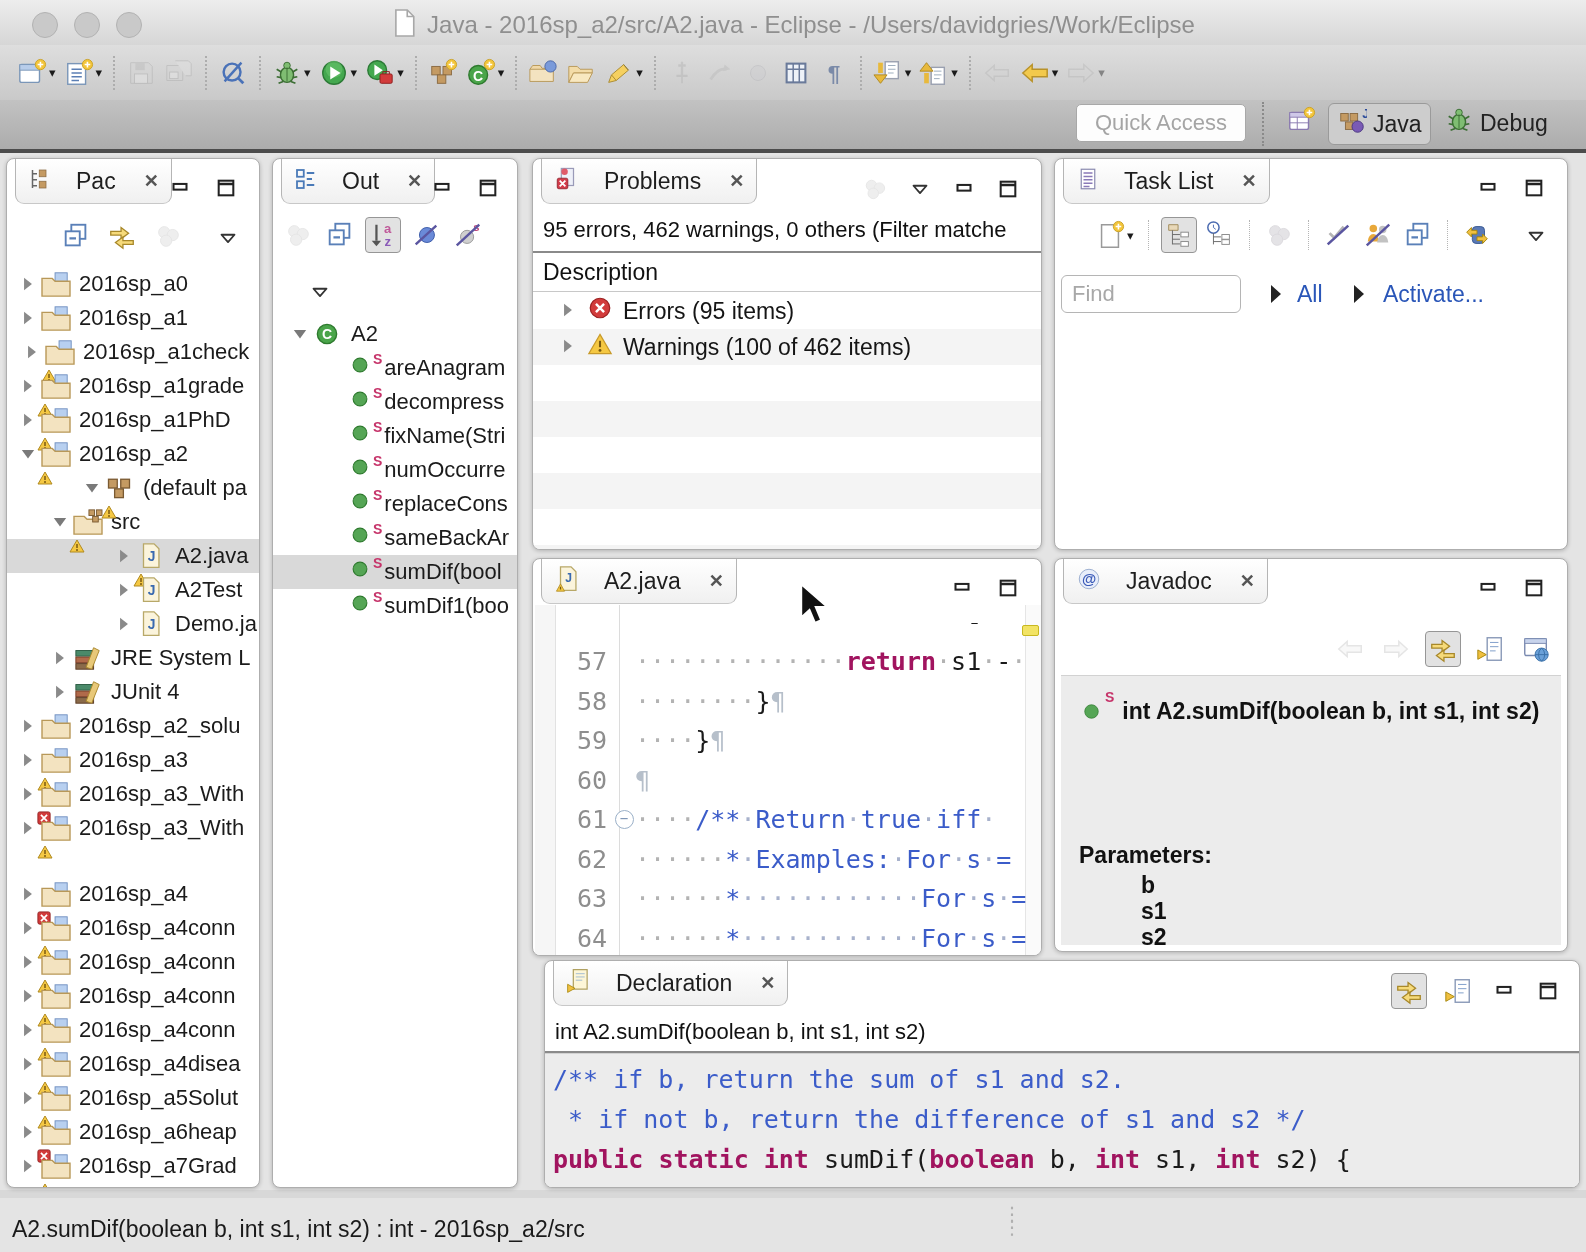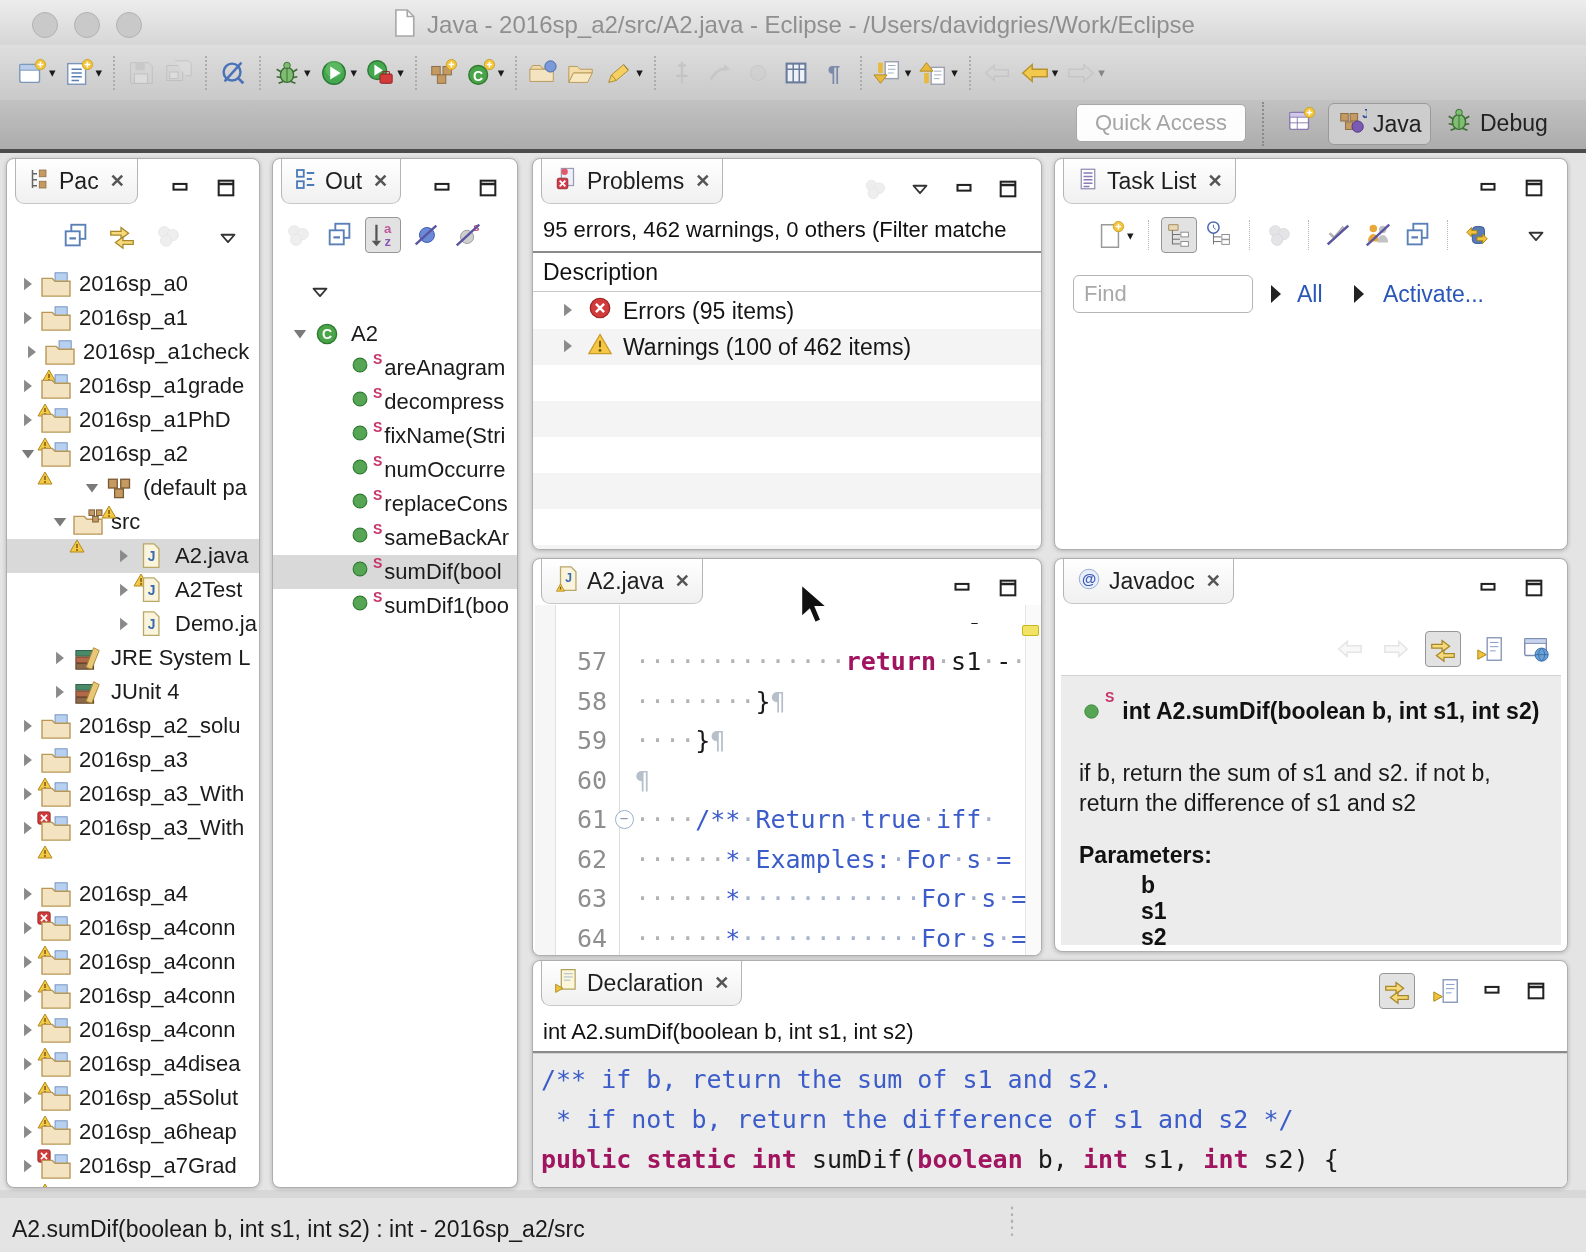--- a/index.html
+++ b/index.html
@@ -22,21 +22,21 @@
   #band2{left:0;top:100px;width:1586px;height:49px;background:linear-gradient(#c2c2c2,#acacac);}
   #band2-line{left:0;top:149px;width:1586px;height:4px;background:#4c4c4c;}
   #quick-access{position:absolute;left:1076px;top:4px;width:168px;height:36px;background:#fdfdfd;border:1.5px solid #a8a8a8;border-radius:5px;display:flex;align-items:center;justify-content:center;}
   #quick-access span{color:#a5a5a5;font-size:22px;}
   #persp-sep{position:absolute;left:1262px;top:2px;height:44px;border-left:2px dotted #8a8a8a;}
   .persp{position:absolute;top:3px;height:40px;display:flex;align-items:center;gap:6px;font-size:23px;color:#222;padding:0 8px;}
   .persp.sel{background:#cdcdcd;border:1.5px solid #9a9a9a;border-radius:6px;}
   
   .panel{position:absolute;background:#ffffff;border:1.5px solid #aeaeae;border-radius:8px;box-shadow:0 1px 4px rgba(0,0,0,.22);overflow:hidden;}
   .main-bg{left:0;top:153px;width:1586px;height:1037px;background:#e4e4e4;}
-  .tab{position:absolute;top:0;left:8px;height:44px;display:flex;align-items:center;gap:7px;padding:0 12px;background:linear-gradient(#ffffff,#f0f0f0);border:1.5px solid #b5b5b5;border-top:none;border-radius:0 0 0 0;border-bottom-color:#c8c8c8;border-radius:0;border-bottom-left-radius:0;}
+  .tab{position:absolute;top:0;left:8px;height:44px;display:flex;align-items:center;gap:24px;padding:0 12px;background:linear-gradient(#ffffff,#f0f0f0);border:1.5px solid #b5b5b5;border-top:none;border-radius:0 0 0 0;border-bottom-color:#c8c8c8;border-radius:0;border-bottom-left-radius:0;}
   .tab{border-radius:0 0 9px 9px;border-top:0;} 
   .tab{border-radius:9px;border-top-left-radius:0;border-top-right-radius:0;}
   .tab-label{font-size:23px;color:#1e1e1e;white-space:nowrap;}
   .tab-close{font-size:18px;color:#555;font-weight:bold;margin-left:4px;}
   .minmax{position:absolute;display:flex;gap:16px;}
   .vbtn{display:flex;align-items:center;padding:2px;}
   .vbtn.sel{background:#e2e2e2;border:1.5px solid #969696;border-radius:4px;}
   .vsep{border-left:1.5px dotted #b5b5b5;height:30px;margin:0 6px;}
   
   .trow{display:flex;align-items:center;height:34px;white-space:nowrap;font-size:22px;color:#1b1b1b;}
@@ -1207,21 +1207,21 @@
           <path d="M5 13l5-5v3h6v4h-6v3z" fill="#f0c040" stroke="#a8860a"></path>
           <path d="M27 20l-5 5v-3h-6v-4h6v-3z" fill="#f0c040" stroke="#a8860a"></path>
         </svg>
       </span>
   </div>
   <span class="vbtn" style="position:absolute;top:62px;right:16px">
       <svg width="26" height="26" viewBox="0 0 32 32">
         <path d="M8 12h16l-8 9z" fill="none" stroke="#333" stroke-width="2.2" stroke-linejoin="round"></path>
       </svg>
     </span>
-  <div style="position:absolute;top:116px;left:18px;width:168px;height:36px;border:1.5px solid #b5b5b5;border-radius:6px;display:flex;align-items:center;padding-left:10px">
+  <div style="position:absolute;top:116px;left:6px;width:168px;height:36px;border:1.5px solid #b5b5b5;border-radius:6px;display:flex;align-items:center;padding-left:10px">
     <span style="color:#a8a8a8;font-size:22px">Find</span>
   </div>
   <span style="position:absolute;top:124px;left:212px"><svg width="18" height="22" viewBox="0 0 18 22">
         <path d="M4 2l10 9-10 9z" fill="#222"></path>
       </svg></span>
   <span class="link-blue" style="position:absolute;top:122px;left:242px">All</span>
   <span style="position:absolute;top:124px;left:295px"><svg width="18" height="22" viewBox="0 0 18 22">
         <path d="M4 2l10 9-10 9z" fill="#222"></path>
       </svg></span>
   <span class="link-blue" style="position:absolute;top:122px;left:328px">Activate...</span>
@@ -1327,34 +1327,30 @@
       </span>
   </div>
   <div class="graybox" style="position:absolute;left:6px;right:6px;top:116px;bottom:6px">
     <div style="position:absolute;top:22px;left:20px;display:flex;align-items:flex-start">
       <span><svg width="24" height="24" viewBox="0 0 32 32">
             <circle cx="14" cy="18" r="9" fill="#55a555" stroke="#2e7a2e"></circle>
           </svg></span>
       <span class="ssup">S</span>
       <span style="font-size:23px;font-weight:bold;color:#111;margin-left:6px">int A2.sumDif(boolean b, int s1, int s2)</span>
     </div>
-    <div id="jdoc-desc" style="position:absolute;top:82px;left:18px;font-size:23px;color:#1a1a1a;line-height:30px">
-        <div>if b, return the sum of s1 and s2. if not b,</div>
-        <div>return the difference of s1 and s2</div>
-      </div>
     <div style="position:absolute;top:166px;left:18px;font-size:23px;font-weight:bold;color:#111">Parameters:</div>
     <div id="jdoc-params" style="position:absolute;top:196px;left:80px;font-size:23px;font-weight:bold;color:#111;line-height:26px">
         <div>b</div>
         <div>s1</div>
         <div>s2</div>
       </div>
   </div>
 </div>
 
-<div class="panel" id="decl-panel" style="left:532px;top:960px;width:1034px;height:226px">
+<div class="panel" id="decl-panel" style="left:544px;top:960px;width:1034px;height:226px">
   <div class="tab">
     <span><svg width="26" height="26" viewBox="0 0 32 32">
           <rect x="9" y="2" width="17" height="24" fill="#fdf6d8" stroke="#b0a060" stroke-width="1.5"></rect>
           <path d="M12 7h11M12 11h11M12 15h8" stroke="#90b0d0"></path>
           <path d="M2 20l9 5-9 5z" fill="#f0c040" stroke="#a8860a"></path>
         </svg></span>
     <span class="tab-label">Declaration</span>
     <span class="tab-close">✕</span>
   </div>
   <div style="position:absolute;top:12px;right:16px;display:flex;gap:14px;align-items:center">

